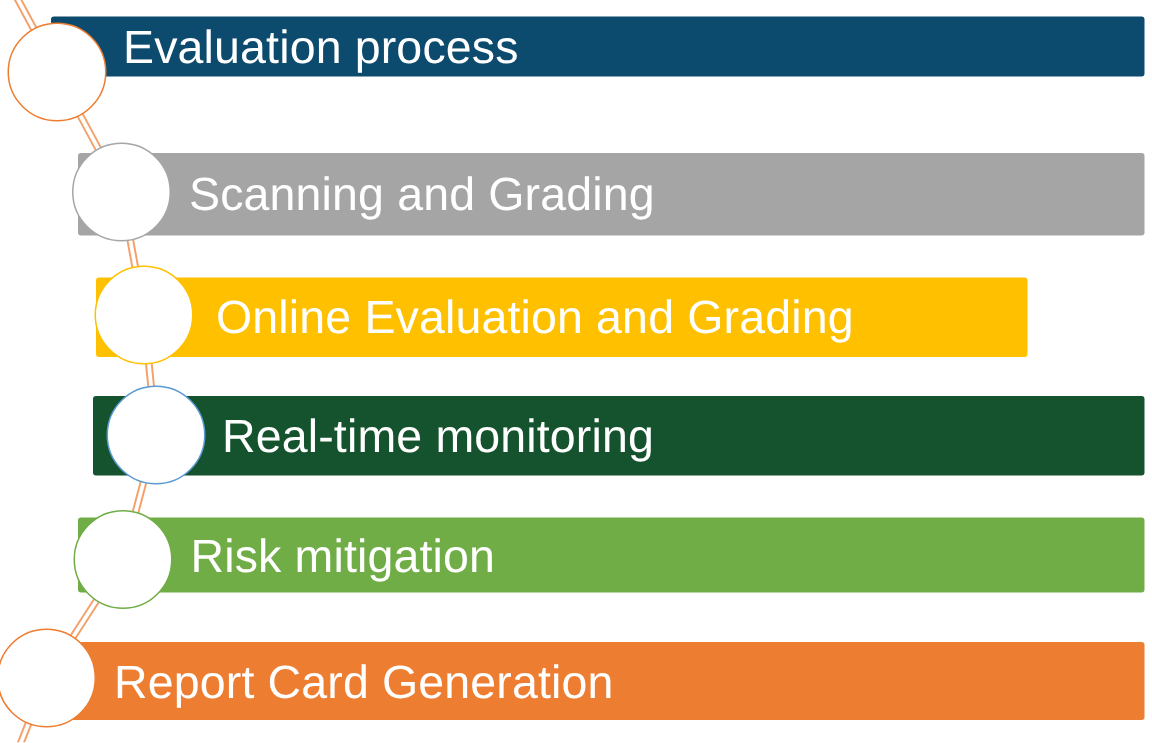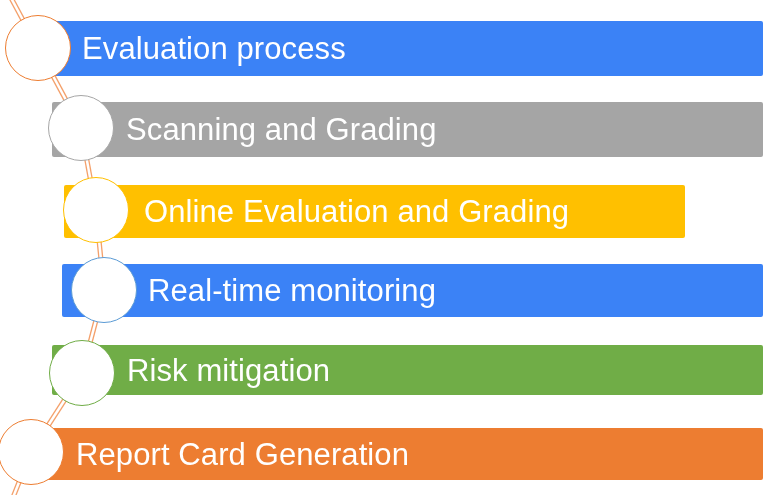--- a/index.html
+++ b/index.html
@@ -71,39 +71,39 @@
         <line x1="102.16342115975648" y1="289.51319597005596" x2="80.16342115975648" y2="372.51319597005596" stroke="#F4A06A" stroke-width="1.3"></line>
         <line x1="83.5962666379309" y1="374.03050124727184" x2="32.59626663793089" y2="453.03050124727184" stroke="#F4A06A" stroke-width="1.3"></line>
         <line x1="80.4037333620691" y1="371.96949875272816" x2="29.40373336206911" y2="450.96949875272816" stroke="#F4A06A" stroke-width="1.3"></line>
         <line x1="32.76663256483542" y1="452.69929205691403" x2="13.766632564835415" y2="500.69929205691403" stroke="#F4A06A" stroke-width="1.3"></line>
         <line x1="29.233367435164585" y1="451.30070794308597" x2="10.233367435164585" y2="499.30070794308597" stroke="#F4A06A" stroke-width="1.3"></line>
       </g>
   </svg>
 
   <div id="steps-container">
       <div class="step-row">
-        <div class="step-bar" style="left: 34px; top: 21px; width: 729px; height: 55px; background: #3b82f6;">
+        <div class="step-bar" style="left: 34px; top: 11px; width: 729px; height: 40px; background: #0c4a6e;">
           <span class="step-label" style="margin-left: 48px; color: rgb(255, 255, 255);">Evaluation process</span>
         </div>
         <div class="step-circle" style="left: 5px; top: 15px; width: 66px; height: 66px; border: 1.3px solid rgb(237, 125, 49); background: rgb(255, 255, 255);"></div>
       </div>
       <div class="step-row">
         <div class="step-bar" style="left: 52px; top: 102px; width: 711px; height: 55px; background: rgb(165, 165, 165);">
           <span class="step-label" style="margin-left: 74px; color: rgb(255, 255, 255);">Scanning and Grading</span>
         </div>
         <div class="step-circle" style="left: 48px; top: 95px; width: 66px; height: 66px; border: 1.3px solid rgb(166, 166, 166); background: rgb(255, 255, 255);"></div>
       </div>
       <div class="step-row">
         <div class="step-bar" style="left: 64px; top: 185px; width: 621px; height: 53px; background: rgb(255, 192, 0);">
           <span class="step-label" style="margin-left: 80px; color: rgb(255, 255, 255);">Online Evaluation and Grading</span>
         </div>
         <div class="step-circle" style="left: 63px; top: 177px; width: 66px; height: 66px; border: 1.3px solid rgb(255, 192, 0); background: rgb(255, 255, 255);"></div>
       </div>
       <div class="step-row">
-        <div class="step-bar" style="left: 62px; top: 264px; width: 701px; height: 53px; background: #3b82f6;">
+        <div class="step-bar" style="left: 62px; top: 264px; width: 701px; height: 53px; background: #14532d;">
           <span class="step-label" style="margin-left: 86px; color: rgb(255, 255, 255);">Real-time monitoring</span>
         </div>
         <div class="step-circle" style="left: 71px; top: 257px; width: 66px; height: 66px; border: 1.3px solid rgb(91, 155, 213); background: rgb(255, 255, 255);"></div>
       </div>
       <div class="step-row">
         <div class="step-bar" style="left: 52px; top: 345px; width: 711px; height: 50px; background: rgb(112, 173, 71);">
           <span class="step-label" style="margin-left: 75px; color: rgb(255, 255, 255);">Risk mitigation</span>
         </div>
         <div class="step-circle" style="left: 49px; top: 340px; width: 66px; height: 66px; border: 1.3px solid rgb(112, 173, 71); background: rgb(255, 255, 255);"></div>
       </div>

